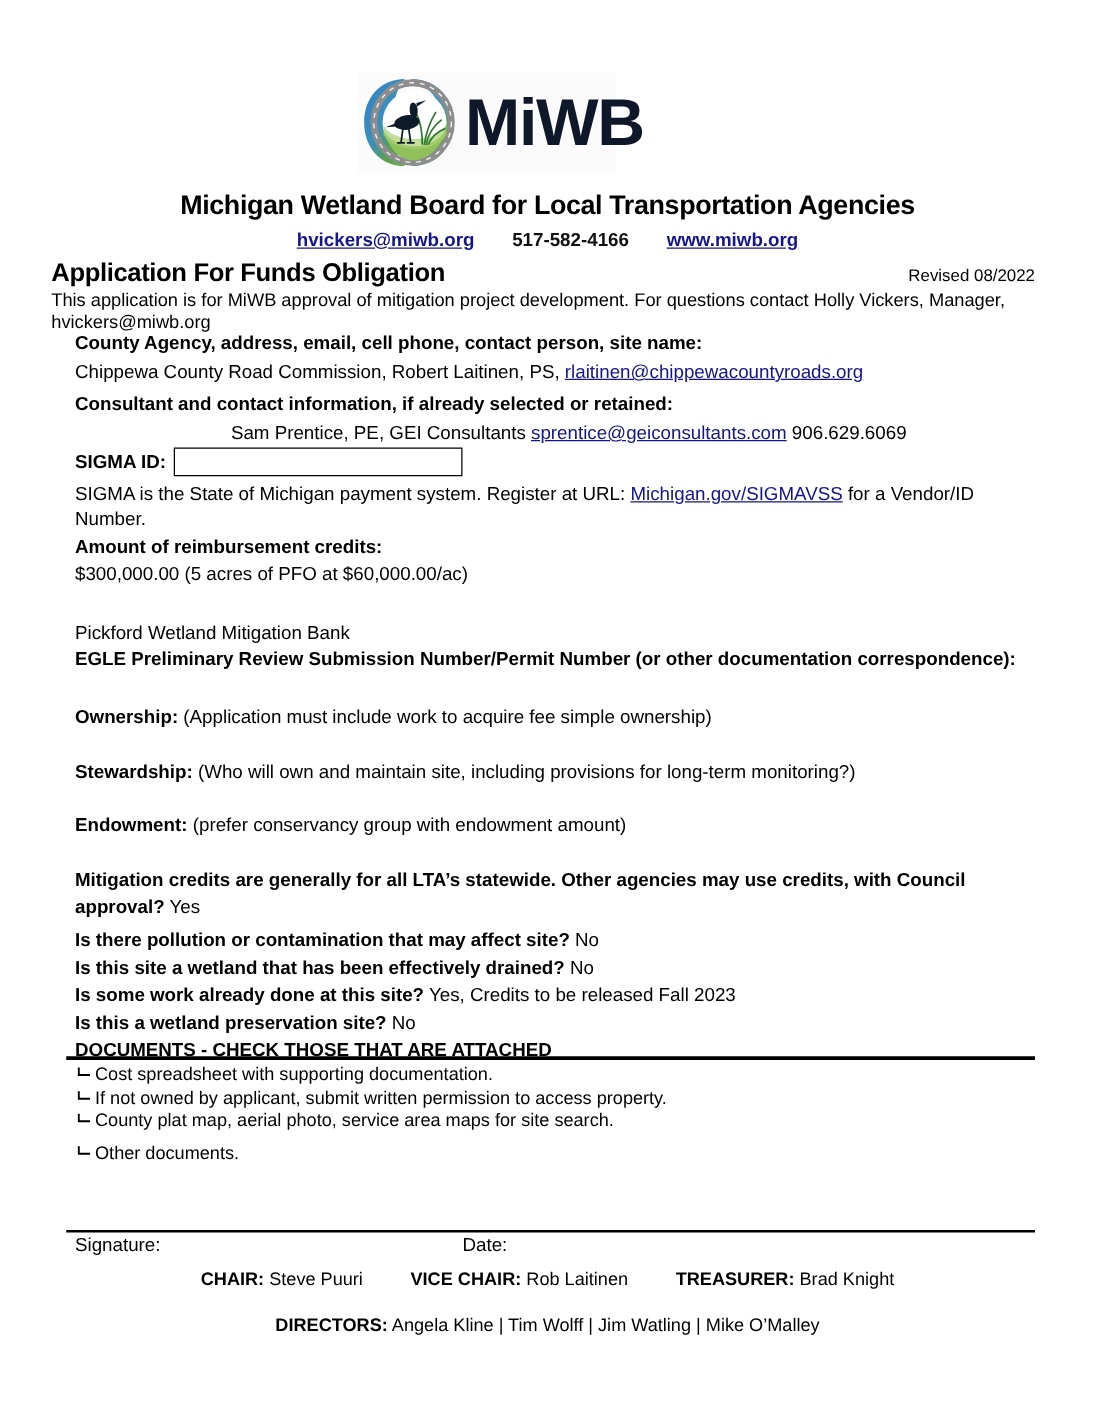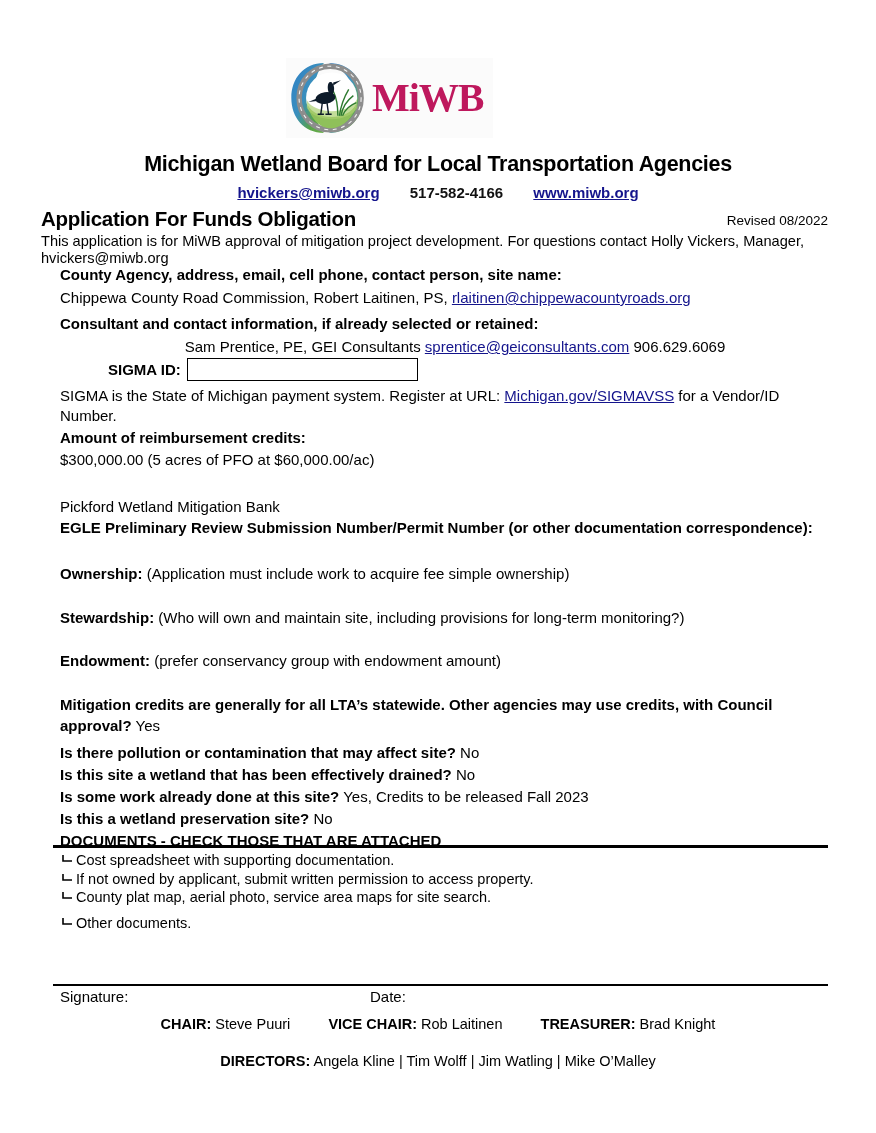--- a/index.html
+++ b/index.html
@@ -34,25 +34,25 @@
     align-items: center;
     justify-content: flex-start;
   }
   .logo-mark {
     width: 78px;
     height: 76px;
     margin-left: 2px;
     flex: none;
   }
   .logo-text {
-    font-family: Liberation Serif, serif;
+    font-family: Liberation Sans, sans-serif;
     font-weight: bold;
-    font-size: 40px;
+    font-size: 53px;
     letter-spacing: -1px;
-    color: #be185d;
+    color: #0f172a;
     margin-left: 6px;
     line-height: 1;
   }
 
   
   .org-title {
     position: absolute;
     left: 0;
     top: 152px;
     width: 876px;
@@ -121,21 +121,20 @@
   }
 
   
   .sigma-row {
     position: absolute;
     left: 60px;
     top: 358px;
     display: flex;
     align-items: center;
     font-size: 15px;
-    margin-left: 48px;
   }
   .sigma-label { font-weight: bold; margin-right: 6px; }
   .sigma-input {
     width: 231px;
     height: 23px;
     border: 1.5px solid #000;
     background: #fff;
     box-sizing: border-box;
     font-family: "Liberation Sans", sans-serif;
     font-size: 14px;

